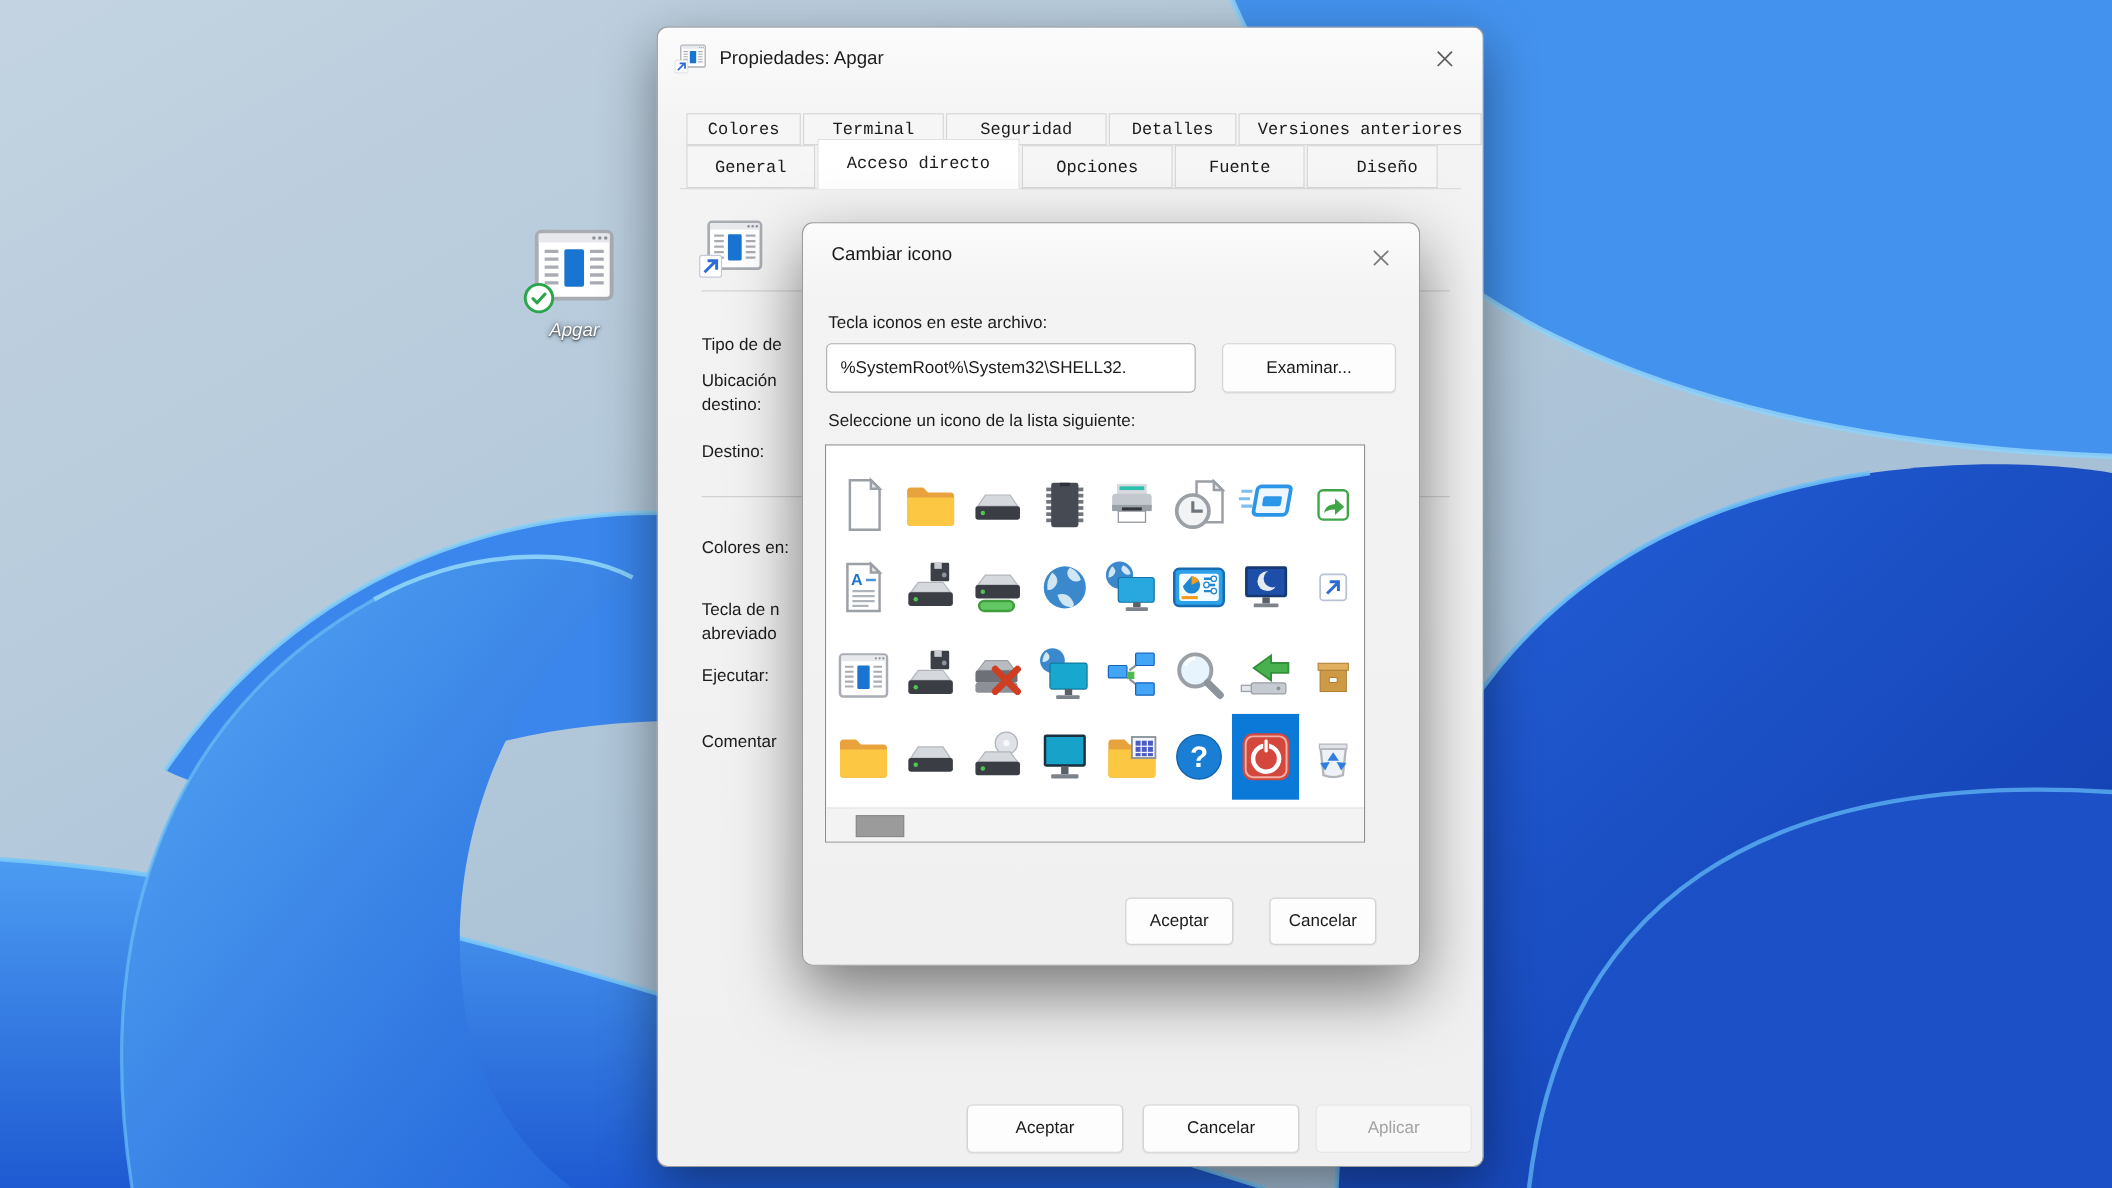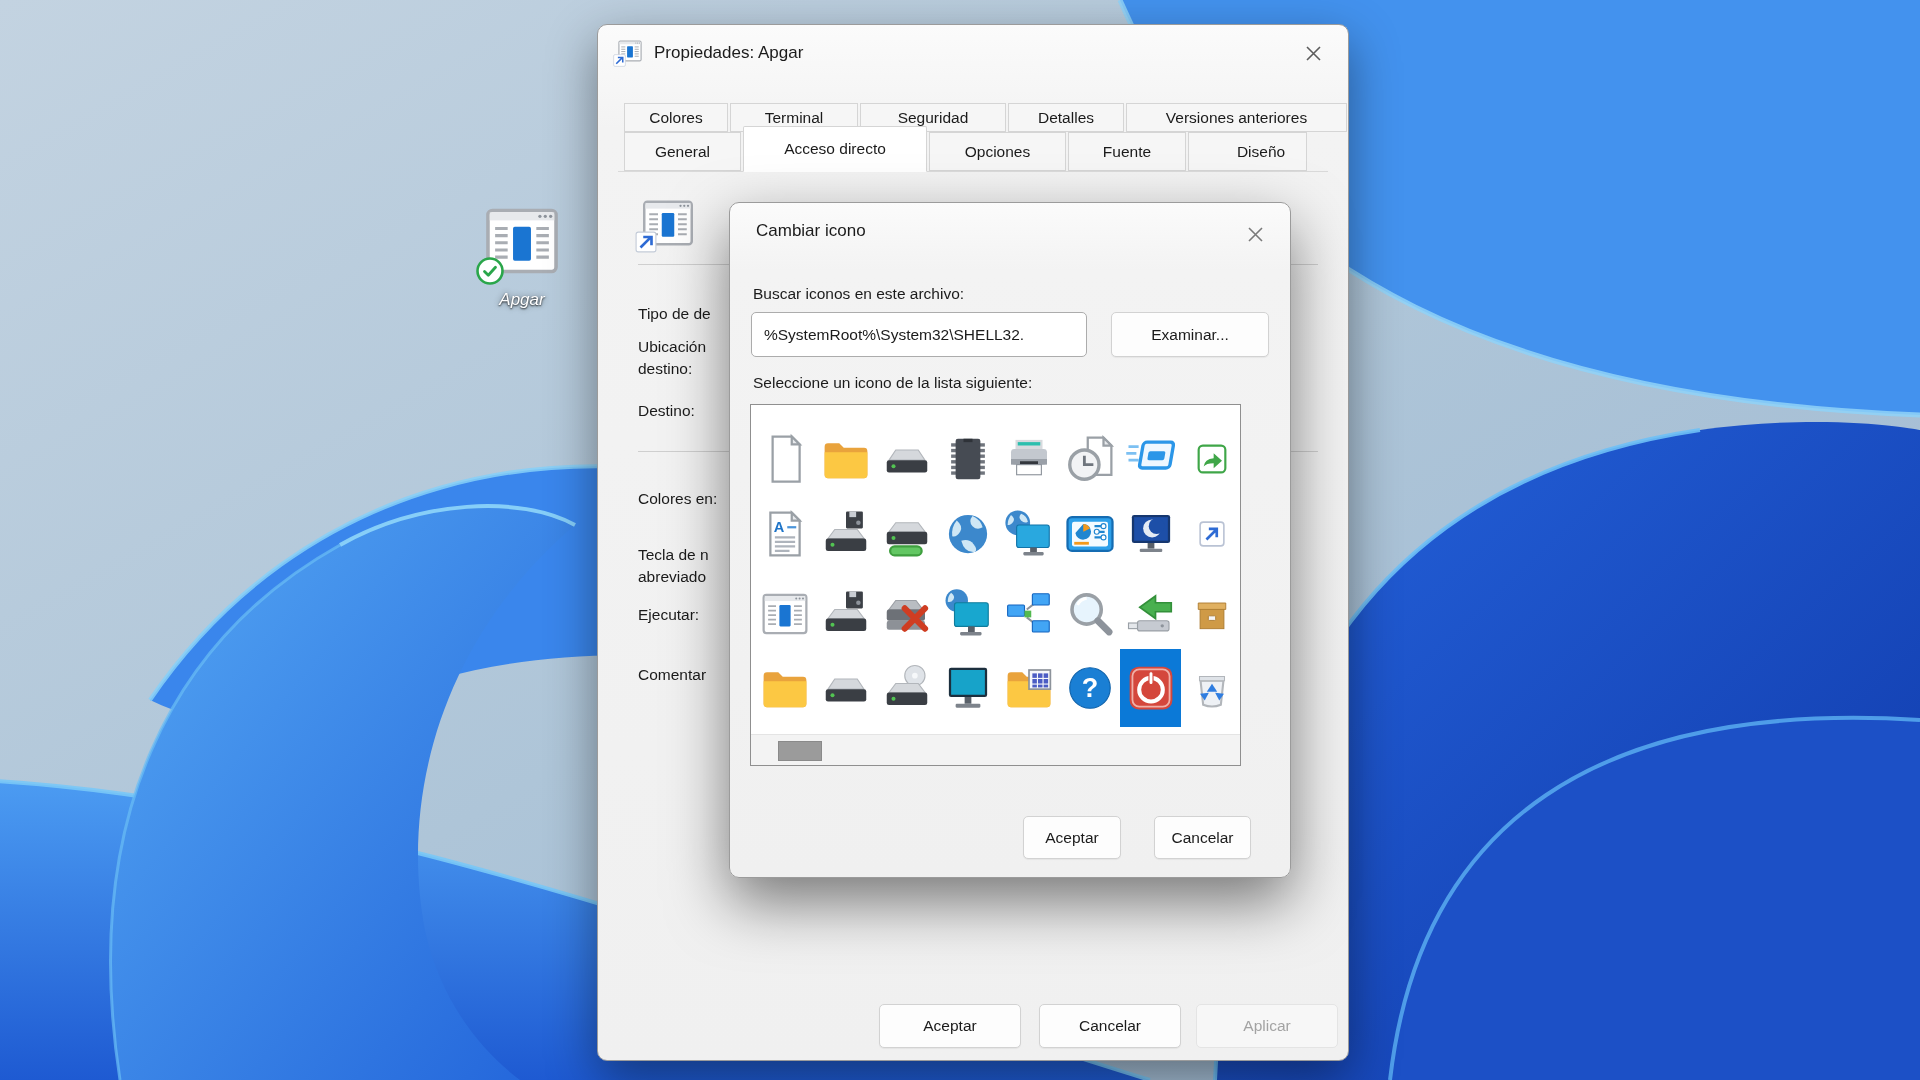--- a/index.html
+++ b/index.html
@@ -25,21 +25,21 @@
   .modal{left:729px;top:202px;width:560px;height:674px;z-index:5;
          box-shadow:0 24px 60px rgba(0,0,0,.5);}
 
   .titlebar{position:absolute;left:0;top:0;right:0;height:56px;display:flex;
             align-items:center;padding:12px 18px;box-sizing:border-box;}
   .title-text{font-size:17px;margin-left:10px;}
   .x-btn{margin-left:auto;width:34px;height:34px;display:flex;align-items:center;
          justify-content:center;border-radius:6px;}
 
   
-  .tabs{position:absolute;display:flex;gap:2px;left:26px;}
+  .tabs{position:absolute;display:flex;gap:2px;left:26px;font-family:Liberation Mono, monospace;}
   .tab{box-sizing:border-box;display:flex;align-items:center;justify-content:center;
        font-size:15.5px;background:#f6f6f6;border:1px solid #d5d5d5;height:29px;}
   .tabs2 .tab{height:39px;}
   .tab.active{background:#fff;margin-top:-6px;height:46px;border-bottom:1px solid #fff;
               z-index:2;border-radius:2px 2px 0 0;}
   .tab-underline{position:absolute;left:20px;right:20px;top:146px;
                  border-top:1px solid #dadada;}
 
   .preview{position:absolute;left:40px;top:168px;width:64px;height:60px;}
   .hline{position:absolute;border-top:1px solid #cfcfcf;}
@@ -210,21 +210,21 @@
   </div>
 
   <div class="dialog modal">
     <div class="m-label" style="left:26px;top:18px;font-size:17px">Cambiar icono</div>
     <span class="x-btn" style="position:absolute;right:18px;top:14px">
       <svg width="17" height="17" viewBox="0 0 17 17">
           <path d="M2 2l13 13M15 2L2 15" stroke="#7a7a7a" stroke-width="1.6"></path>
         </svg>
     </span>
 
-    <div class="m-label" style="left:23px;top:82px">Buscar iconos en este archivo:</div>
+    <div class="m-label" style="left:23px;top:82px">Tecla iconos en este archivo:</div>
     <div class="m-input">
       <span>%SystemRoot%\System32\SHELL32.</span>
     </div>
     <div class="btn" style="left:381px;top:109px;width:158px;height:45px">Examinar...</div>
 
     <div class="m-label" style="left:23px;top:171px">Seleccione un icono de la lista siguiente:</div>
 
     <div class="listbox" id="icon-grid-slot">
       <div class="hscroll">
         <div class="hthumb"></div>

